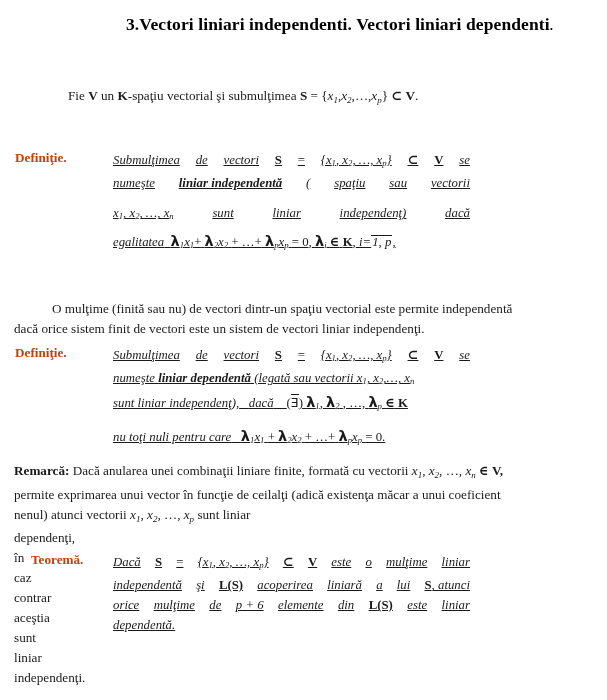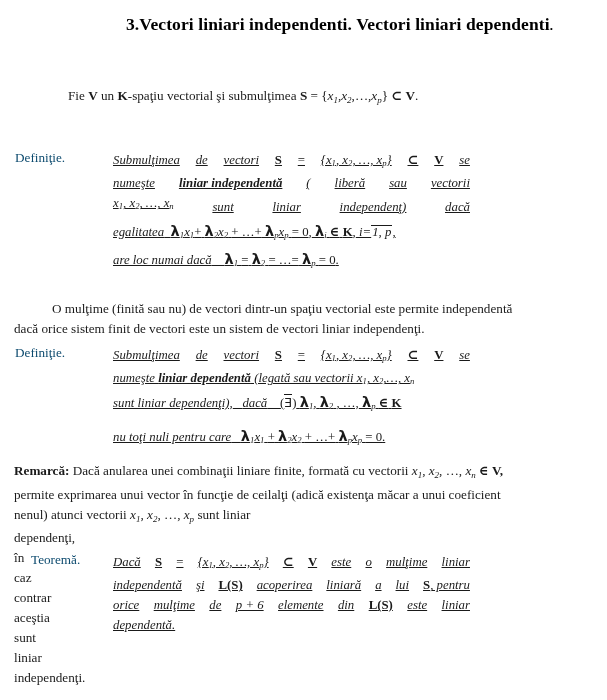--- a/index.html
+++ b/index.html
@@ -54,23 +54,23 @@
   
   .block {
     position: absolute;
     left: 0;
     width: 607px;
   }
   .block-label {
     position: absolute;
     left: 15px;
     top: 0;
-    font-weight: normal;
+    font-weight: bold;
     font-size: 13.2px;
-    color: #0c4a6e;
+    color: #c2410c;
     white-space: nowrap;
   }
   .block-body {
     position: absolute;
     left: 113px;
     width: 357px;
     font-style: italic;
     font-size: 12.8px;
     line-height: 20px;
     text-align: justify;
@@ -173,55 +173,46 @@
         <span><span>{x</span><sub>1</sub><span>, x</span><sub>2</sub><span>, …, x</span><sub>p</sub><span>}</span></span>
         <span class="setsym">⊂</span>
         <span class="upb">V</span>
         <span>se</span>
       </span>
 
       <span class="ln just">
         <span>numeşte</span>
         <span class="bld">liniar independentă</span>
         <span>(</span>
-        <span>liberă</span>
+        <span>spaţiu</span>
         <span>sau</span>
         <span>vectorii</span>
       </span>
 
-      <span class="ln just" style="align-items:flex-end;">
+      <span class="ln just" style="margin-top:10px;">
         <span><span>x</span><sub>1</sub><span>, x</span><sub>2</sub><span>, …, x</span><sub>n</sub></span>
         <span>sunt</span>
         <span>liniar</span>
         <span>independenţ)</span>
         <span style="text-decoration:underline">dacă</span>
       </span>
 
       <span class="ln eqline" style="margin-top:4px;">
         <span>egalitatea</span>&nbsp;
         <span class="lam">λ</span><sub>1</sub><span>x</span><sub>1</sub><span class="op">+</span>
         <span class="lam">λ</span><sub>2</sub><span>x</span><sub>2</sub>
         <span class="op">+ …+</span>
         <span class="lam">λ</span><sub>p</sub><span>x</span><sub>p</sub>
         <span class="op">= 0</span><span class="op">,</span>
         <span class="lam">λ</span><sub>i</sub>
         <span class="setsym">∈</span>
         <span class="upb">K</span><span class="op">,</span>
         <span>i=</span><span class="overline">1, p</span><span class="op">,</span>
       </span>
 
-      <span class="ln eqline" style="margin-top:4px;">
-        <span>are loc numai  dacă</span>&nbsp;&nbsp;&nbsp;
-        <span class="lam">λ</span><sub>1</sub>
-        <span class="op">=</span>
-        <span class="lam">λ</span><sub>2</sub>
-        <span class="op">= …=</span>
-        <span class="lam">λ</span><sub>p</sub>
-        <span class="op">= 0</span><span class="op">.</span>
-      </span>
 
     </div>
   </div>
 
   <div class="para" style="top:299px; left:14px; width:567px;">
     <span class="ln"><span class="indent"></span><span>O mulţime (finită sau nu) de vectori dintr-un spaţiu vectorial este permite independentă</span></span>
     <span class="ln">dacă orice sistem finit de vectori este un sistem de vectori liniar independenţi.</span>
   </div>
 
   <div class="block" style="top:345px;">
@@ -236,21 +227,21 @@
         <span class="up">=</span>
         <span><span>{x</span><sub>1</sub><span>, x</span><sub>2</sub><span>, …, x</span><sub>p</sub><span>}</span></span>
         <span class="setsym">⊂</span>
         <span class="upb">V</span>
         <span>se</span>
       </span>
 
       <span class="ln"><span>numeşte </span><span class="bld">liniar dependentă</span><span> (legată sau vectorii x</span><sub>1</sub><span>, x</span><sub>2</sub><span>,…, x</span><sub>n</sub></span>
 
       <span class="ln eqline">
-        <span>sunt liniar dependenţi),</span>&nbsp;&nbsp;
+        <span>sunt liniar independenţ),</span>&nbsp;&nbsp;
         <span>dacă</span>&nbsp;&nbsp;&nbsp;
         <span class="op">(</span><span class="exists"><span class="bar"></span><span>Ǝ</span></span><span class="op">)</span>
         <span class="lam">λ</span><sub>1</sub><span class="op">,</span>
         <span class="lam">λ</span><sub>2</sub>
         <span class="op">, …,</span>
         <span class="lam">λ</span><sub>p</sub>
         <span class="setsym">∈</span>
         <span class="upb">K</span>
       </span>
 
@@ -301,21 +292,21 @@
       </span>
 
       <span class="ln just">
         <span>independentă</span>
         <span>şi</span>
         <span><span class="upb">L</span><span class="upb">(S)</span></span>
         <span>acoperirea</span>
         <span>liniară</span>
         <span>a</span>
         <span>lui</span>
-        <span><span class="upb">S</span><span>, pentru</span></span>
+        <span><span class="upb">S</span><span>, atunci</span></span>
       </span>
 
       <span class="ln just">
         <span>orice</span>
         <span>mulţime</span>
         <span>de</span>
         <span>p + 6</span>
         <span>elemente</span>
         <span>din</span>
         <span><span class="upb">L</span><span class="upb">(S)</span></span>

